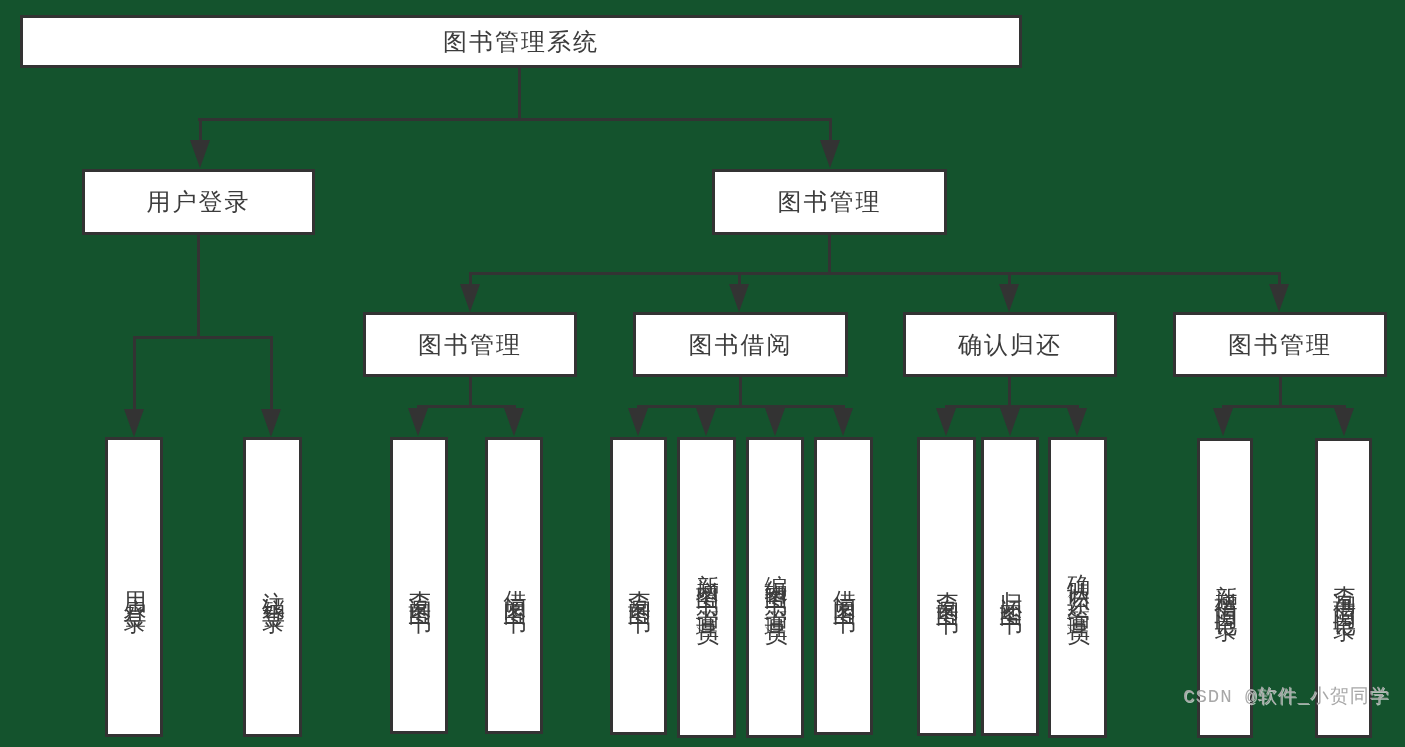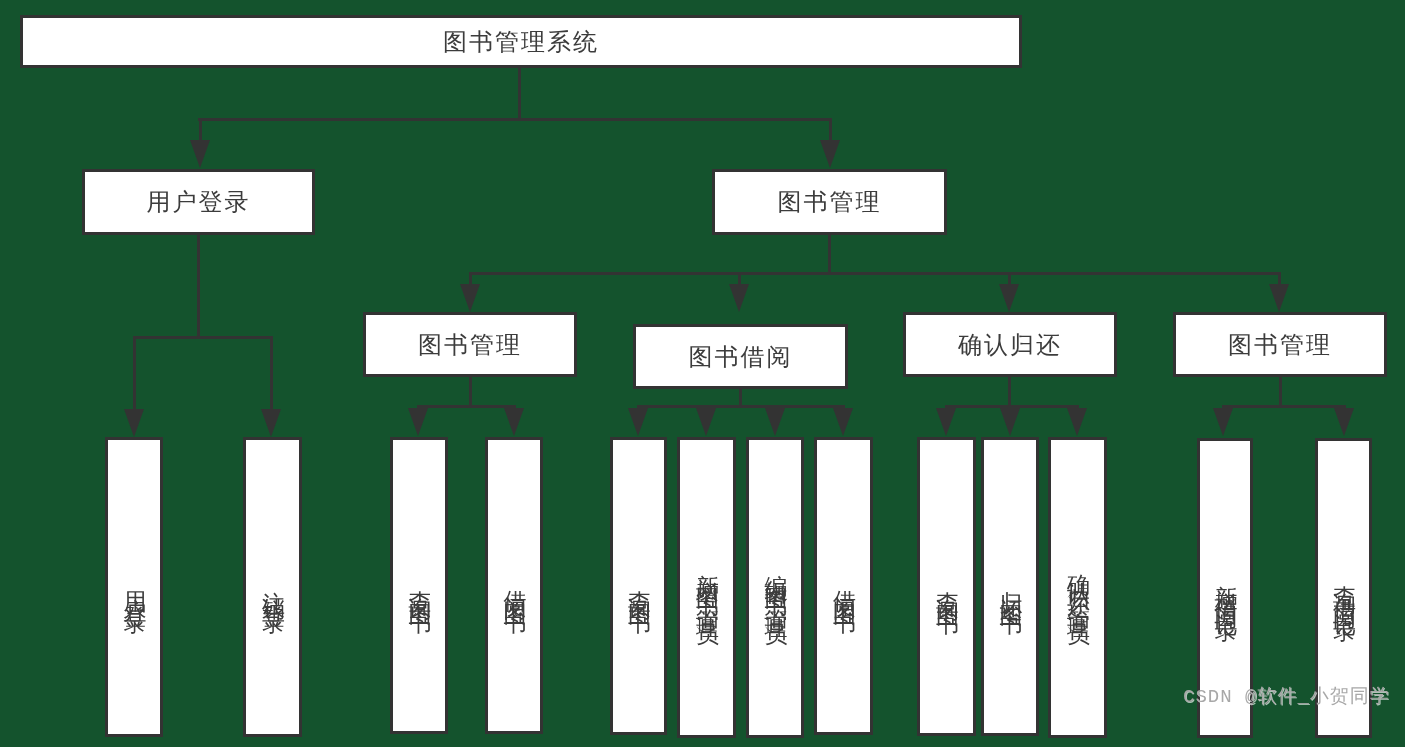--- a/index.html
+++ b/index.html
@@ -37,21 +37,21 @@
 <body>
 
 <div class="canvas">
 
   <div class="box" style="left:20px; top:15px; width:1002px; height:53px;">图书管理系统</div>
 
   <div class="box" style="left:82px; top:169px; width:233px; height:66px;">用户登录</div>
   <div class="box" style="left:712px; top:169px; width:235px; height:66px;">图书管理</div>
 
   <div class="box" style="left:363px; top:312px; width:214px; height:65px;">图书管理</div>
-  <div class="box" style="left:633px; top:324px; width:215px; height:65px;">图书借阅</div>
+  <div class="box" style="left:633px; top:312px; width:215px; height:65px;">图书借阅</div>
   <div class="box" style="left:903px; top:312px; width:214px; height:65px;">确认归还</div>
   <div class="box" style="left:1173px; top:312px; width:214px; height:65px;">图书管理</div>
 
   <div class="vbox" style="left:105px;  top:437px; width:58px; height:300px;">用户登录</div>
   <div class="vbox" style="left:243px;  top:437px; width:59px; height:300px;">注销登录</div>
   <div class="vbox" style="left:390px;  top:437px; width:58px; height:297px;">查询图书</div>
   <div class="vbox" style="left:485px;  top:437px; width:58px; height:297px;">借阅图书</div>
   <div class="vbox" style="left:610px;  top:437px; width:57px; height:298px;">查询图书</div>
   <div class="vbox" style="left:677px;  top:437px; width:59px; height:301px;">新增图书（管理员）</div>
   <div class="vbox" style="left:746px;  top:437px; width:58px; height:301px;">编辑图书（管理员）</div>

